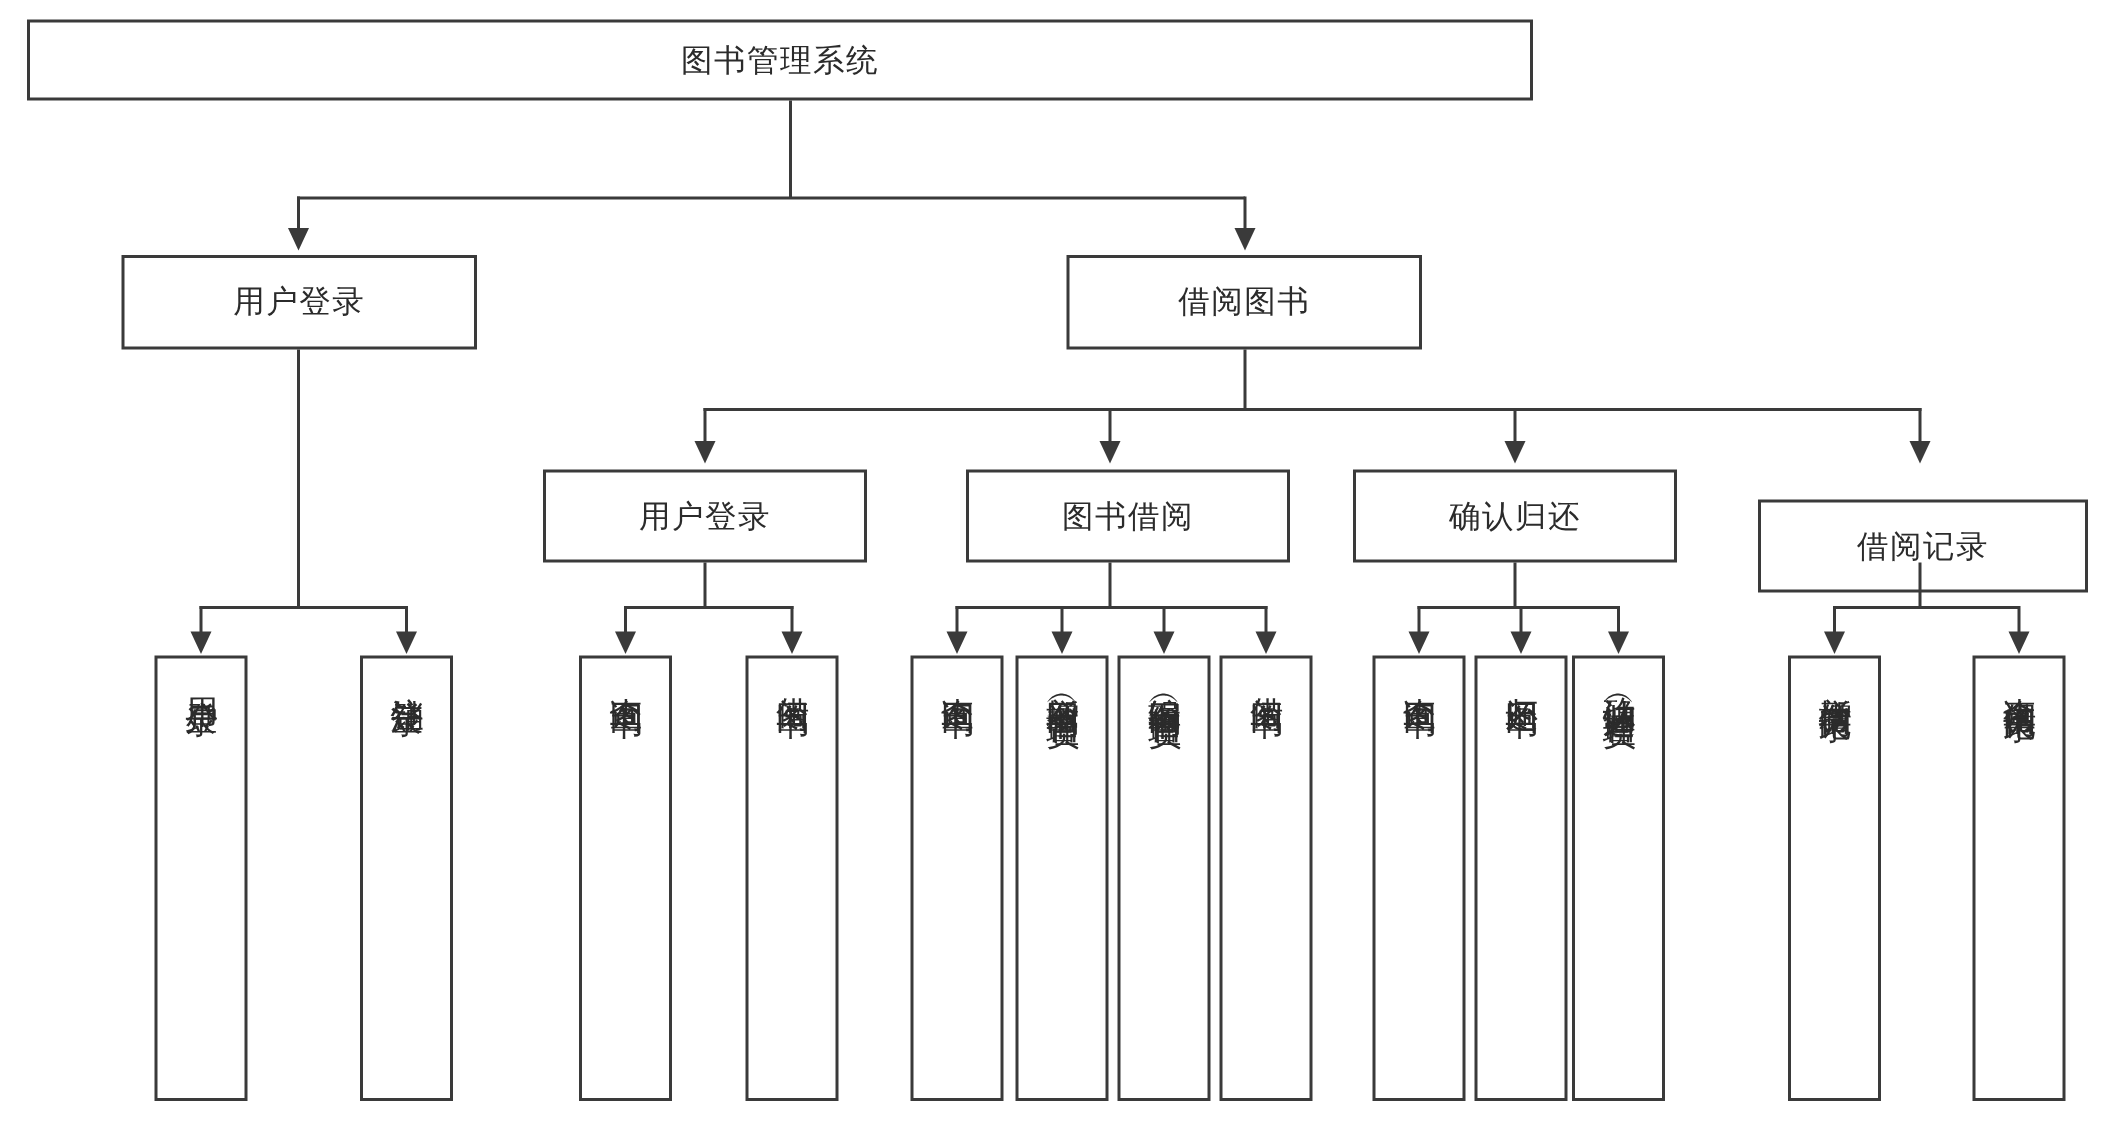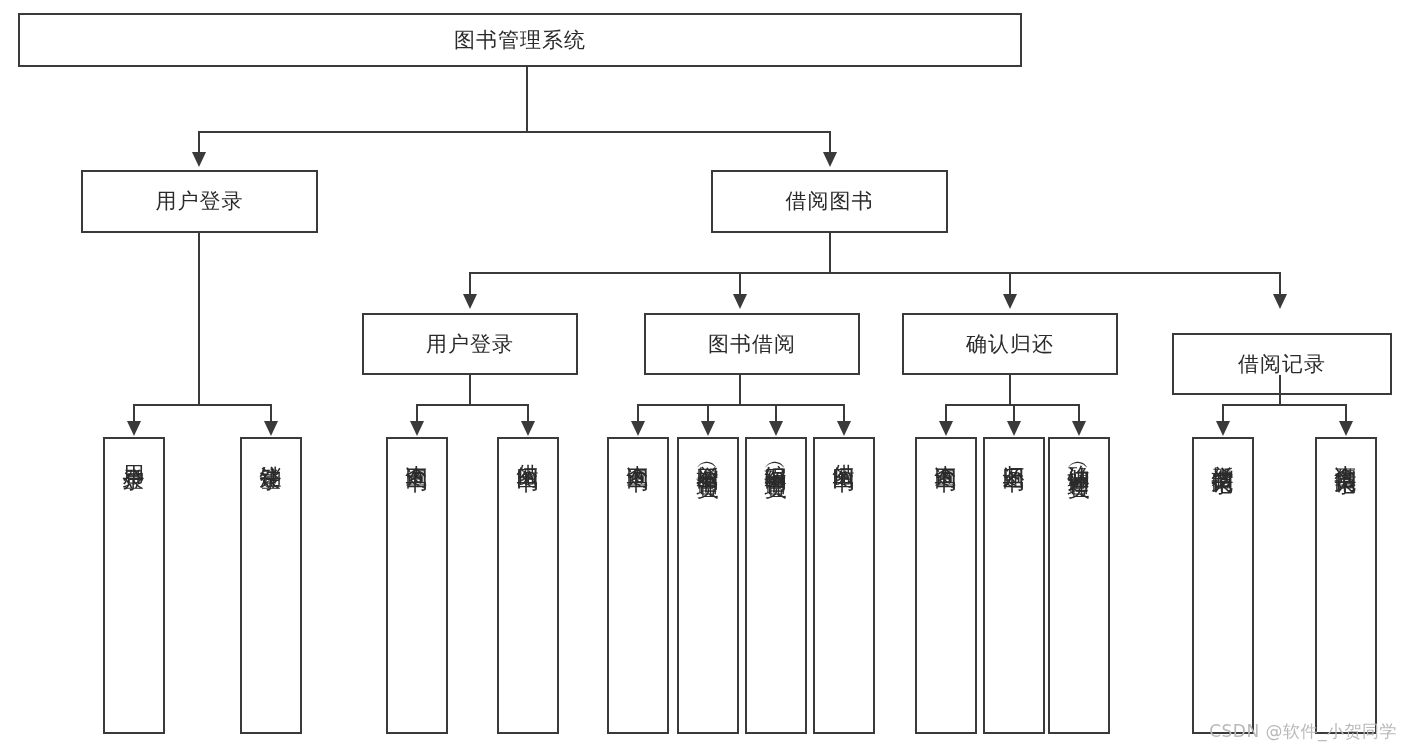--- a/index.html
+++ b/index.html
@@ -212,15 +212,14 @@
     <span class="lbl">确认归还（管理员）</span>
   </div>
 
   <div class="node vert" style="left:1192px; top:437px; width:62px; height:297px;">
     <span class="lbl">新增借阅记录</span>
   </div>
   <div class="node vert" style="left:1315px; top:437px; width:62px; height:297px;">
     <span class="lbl">查询借阅记录</span>
   </div>
 
-  <div id="watermark">CSDN @软件_小贺同学</div>
 
 </div>
 
 </body></html>

